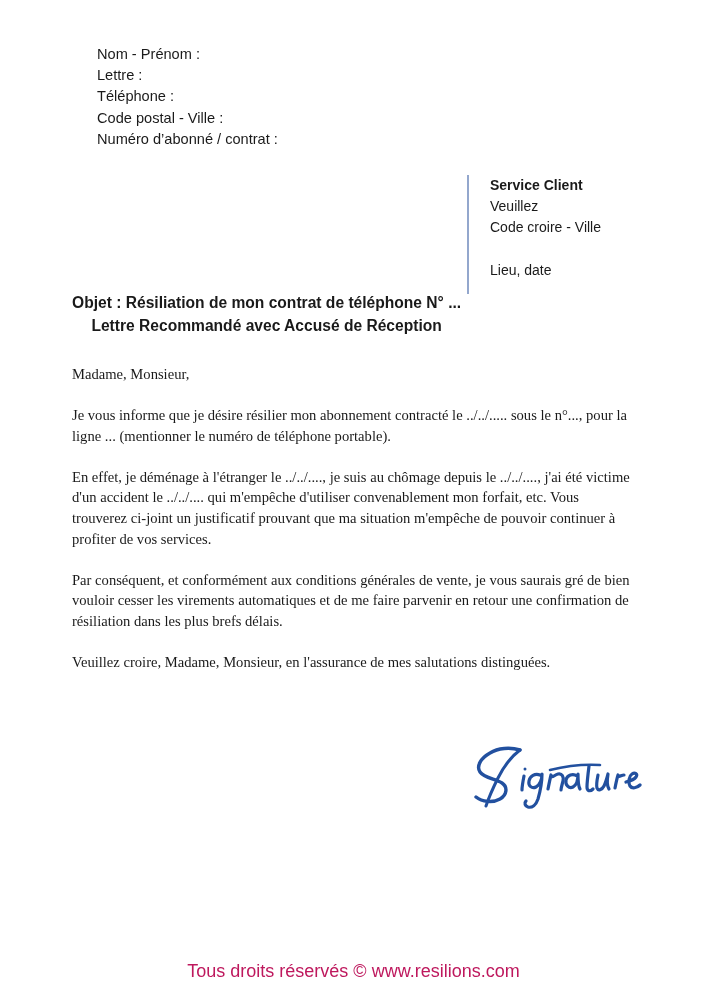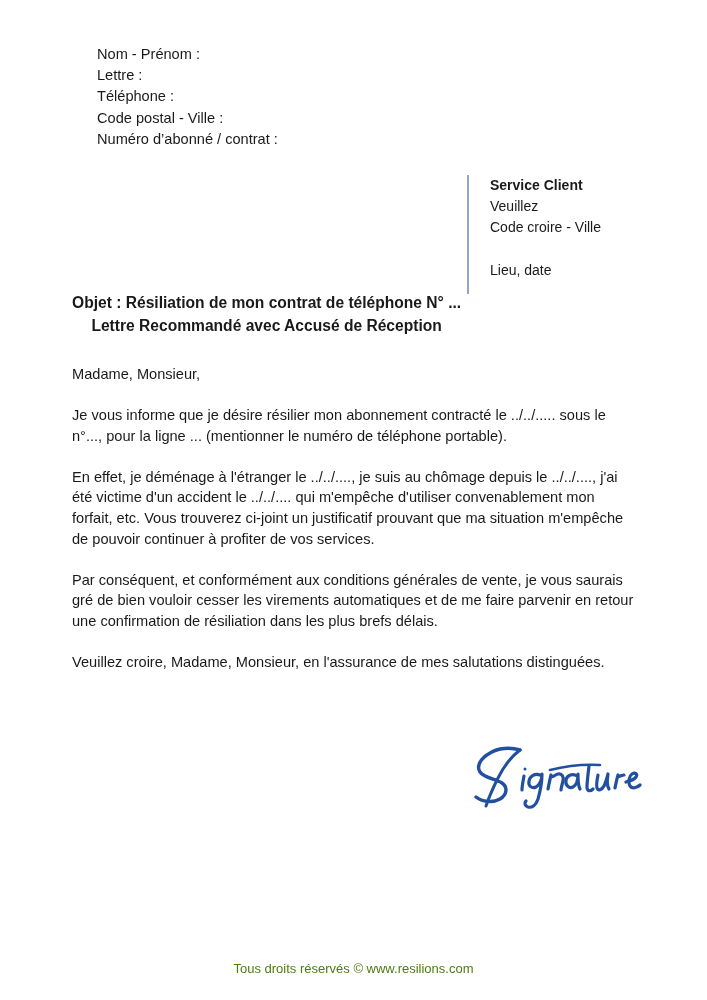--- a/index.html
+++ b/index.html
@@ -68,42 +68,43 @@
   .body-text {
     position: absolute;
     left: 72px;
     top: 364px;
     width: 564px;
     font-size: 14.6px;
     line-height: 20.6px;
   }
   .body-text p {
     margin: 0 0 20.5px 0;
+    font-family: Liberation Serif, serif;
   }
   .body-text p:last-child { margin-bottom: 0; }
 
   
   .signature {
     position: absolute;
     left: 462px;
     top: 744px;
     width: 180px;
     height: 66px;
   }
   .signature svg { display: block; width: 100%; height: 100%; }
 
   
   .footer {
     position: absolute;
     left: 0;
     right: 0;
     top: 961px;
     text-align: center;
-    font-size: 13px;
-    color: #4d7c0f;
+    font-size: 18px;
+    color: #be185d;
   }
 </style>
 </head>
 <body>
 
 <div class="page">
 
   <div class="sender-block">
     <span class="sender-line">Nom - Prénom :</span>
     <span class="sender-line">Lettre :</span>

